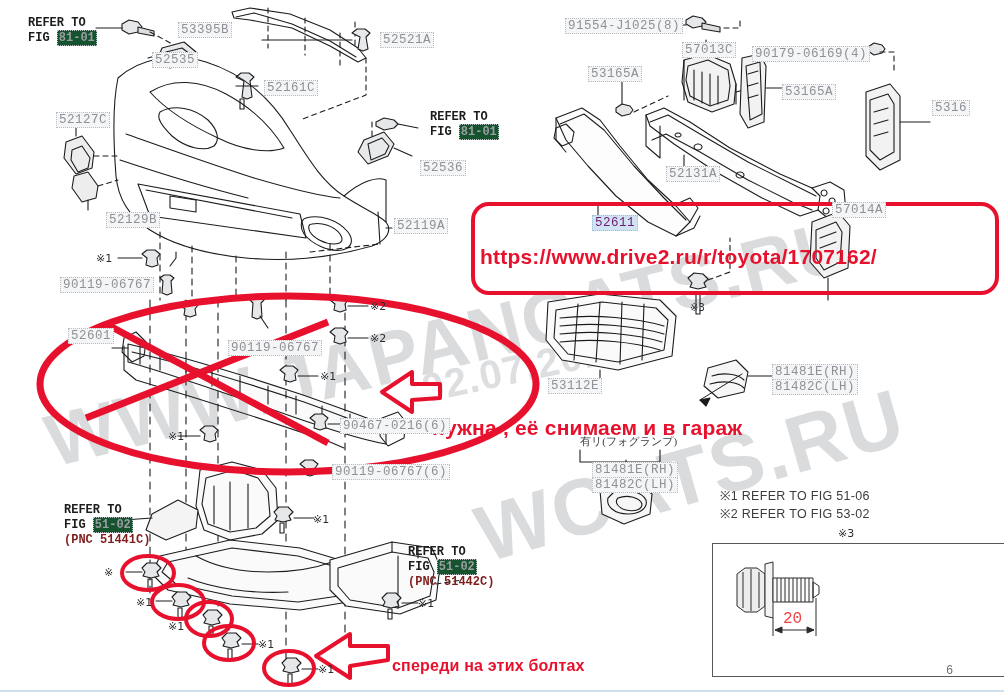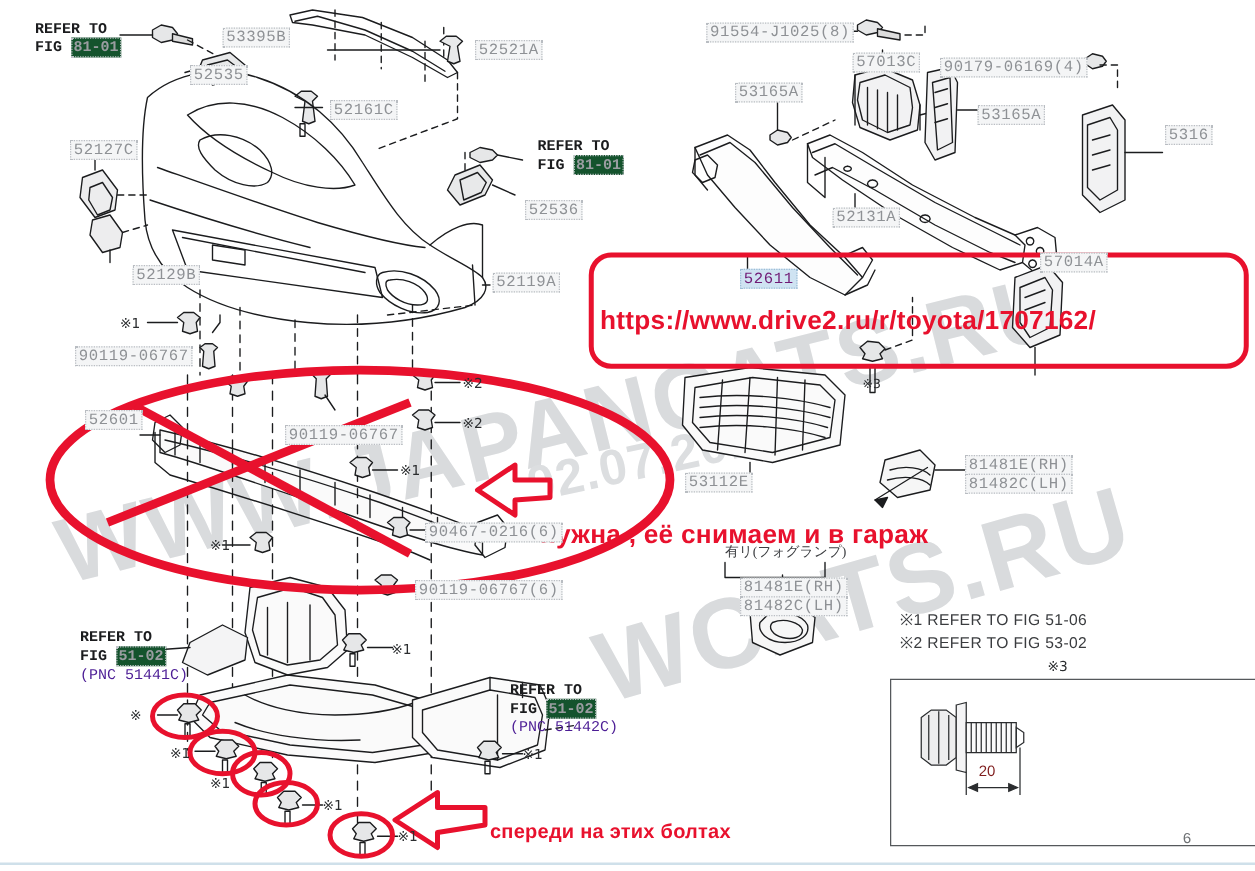--- a/index.html
+++ b/index.html
@@ -28,21 +28,21 @@
     font-size:12px;
     font-weight:bold;
     color:#1b1c1e;
     line-height:15px;
     white-space:nowrap;
   }
   .refer .grey{
     color:#9a9da1;font-weight:bold;
     background:#14532d;border:1px dotted #bfc3c8;padding:0 1px;
   }
-  .refer .pnc{font-weight:normal;color:#4c1d95;}
+  .refer .pnc{font-weight:bold;color:#7f1d1d;}
 
   
   .mk{
     position:absolute;
     font-family:"DejaVu Sans", sans-serif;
     font-size:11px;color:#2b2d2f;white-space:nowrap;
   }
   .mk.small{font-size:10px;}
 
   
@@ -109,22 +109,22 @@
     font-family:"Liberation Mono", monospace;font-size:11.5px;color:#8e9195;
     background:#f4f5f6;border-right:1px solid #55585b;
   }
   #bolt-table .hdr > div:last-child{border-right:none;}
   #bolt-table .body{height:109px;display:flex;}
   #bolt-table .body > div{
     flex:1;position:relative;border-right:1px solid #55585b;
   }
   #bolt-table .body > div:last-child{border-right:none;}
   .dimlabel{
-    position:absolute;font-family:Liberation Sans, sans-serif;
-    font-size:12px;color:#7f1d1d;
+    position:absolute;font-family:Liberation Mono, monospace;
+    font-size:16px;color:#ef4444;
   }
   #mk3-label{position:absolute;left:838px;top:527px;font-family:"DejaVu Sans",sans-serif;font-size:11px;color:#2b2d2f;}
   #page-num{position:absolute;left:946px;top:664px;font-family:"Liberation Mono",monospace;font-size:12px;color:#6d7073;}
   #footer-rule{position:absolute;left:0px;top:690px;width:1004px;height:2px;background:#cfe0ea;}
 </style>
 </head>
 <body>
 
 <div id="stage">
 

